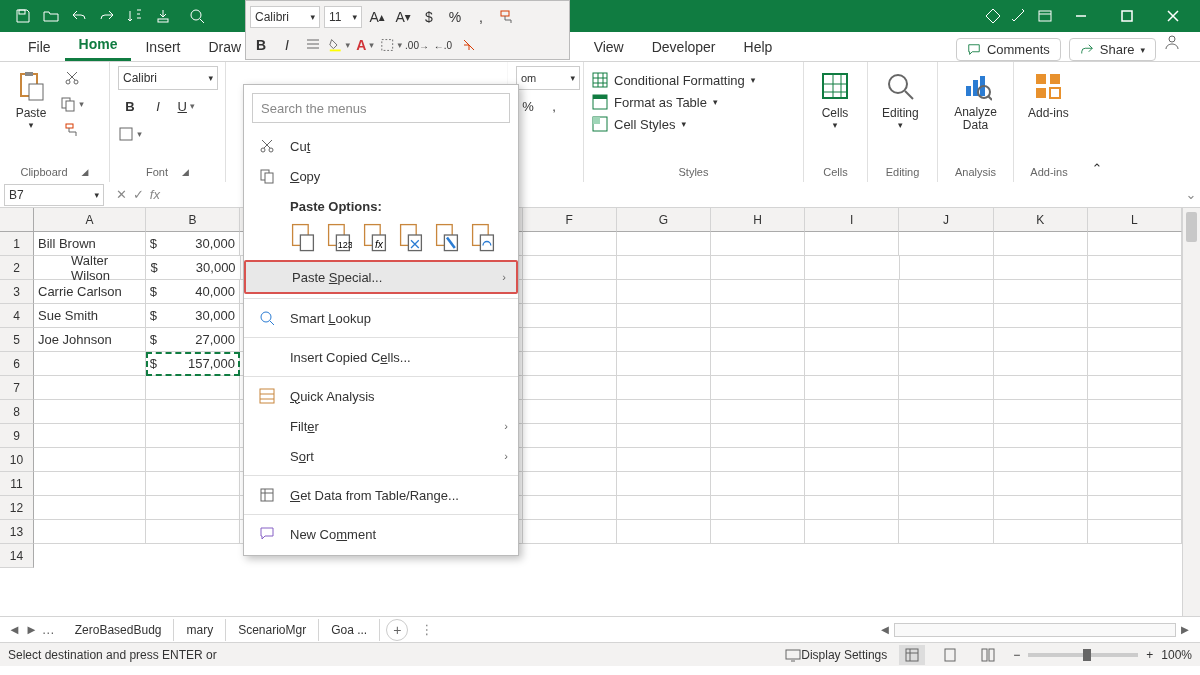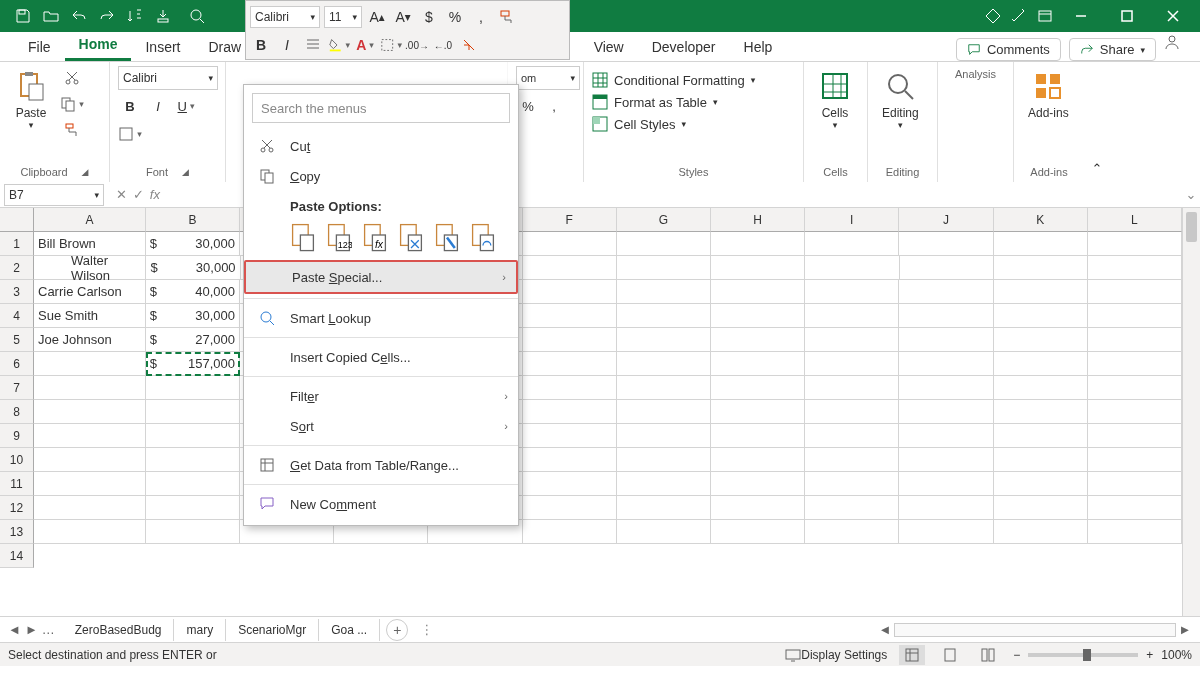--- a/index.html
+++ b/index.html
@@ -429,20 +429,34 @@
           <span>Editing</span>
           <span style="font-size:9px">▾</span>
         </div>
       </div>
     <div class="label">
         <span>Editing</span>
       </div>
   </div>
 
   <div class="group" style="width:76px">
+    <div class="body">
+        <div class="rib-btn">
+          <div class="bigicon">
+            <svg viewBox="0 0 32 32">
+              <rect x="6" y="16" width="5" height="10" fill="#2b7cd3"></rect>
+              <rect x="13" y="10" width="5" height="16" fill="#2b7cd3"></rect>
+              <rect x="20" y="6" width="5" height="20" fill="#2b7cd3"></rect>
+              <circle cx="24" cy="22" r="6" fill="none" stroke="#666" stroke-width="2"></circle>
+              <path d="M28 26l4 4" stroke="#666" stroke-width="2"></path>
+            </svg>
+          </div>
+          <span style="text-align:center;line-height:1.1">Analyze Data</span>
+        </div>
+      </div>
     <div class="label">
         <span>Analysis</span>
       </div>
   </div>
 
   <div class="group" style="width:70px;border-right:none">
     <div class="body">
         <div class="rib-btn">
           <div class="bigicon">
             <svg viewBox="0 0 32 32">
@@ -785,20 +799,29 @@
       </span>
       <span>Smart <span class="u">L</span>ookup</span>
     </div>
   <div class="sep"></div>
   <div class="mi">
       <span class="ic"></span>
       <span>Insert Copied C<span class="u">e</span>lls...</span>
     </div>
   <div class="sep"></div>
   <div class="mi">
+      <span class="ic">
+        <svg class="icon" viewBox="0 0 16 16">
+          <rect x="1" y="1" width="14" height="14" fill="none" stroke="#c8863c"></rect>
+          <path d="M1 6h14M1 11h14" stroke="#c8863c"></path>
+        </svg>
+      </span>
+      <span><span class="u">Q</span>uick Analysis</span>
+    </div>
+  <div class="mi">
       <span class="ic"></span>
       <span>Filt<span class="u">e</span>r</span>
       <span class="arrow">›</span>
     </div>
   <div class="mi">
       <span class="ic"></span>
       <span>S<span class="u">o</span>rt</span>
       <span class="arrow">›</span>
     </div>
   <div class="sep"></div>

